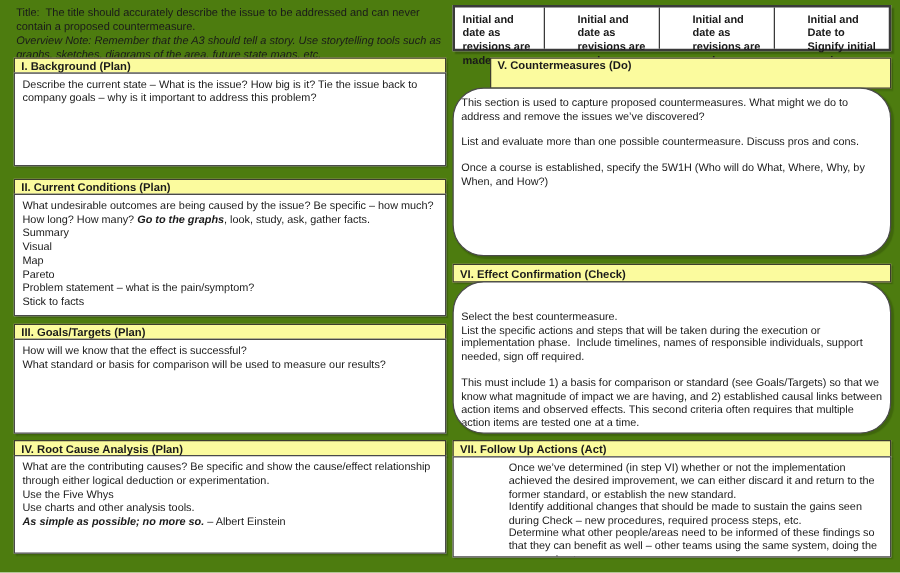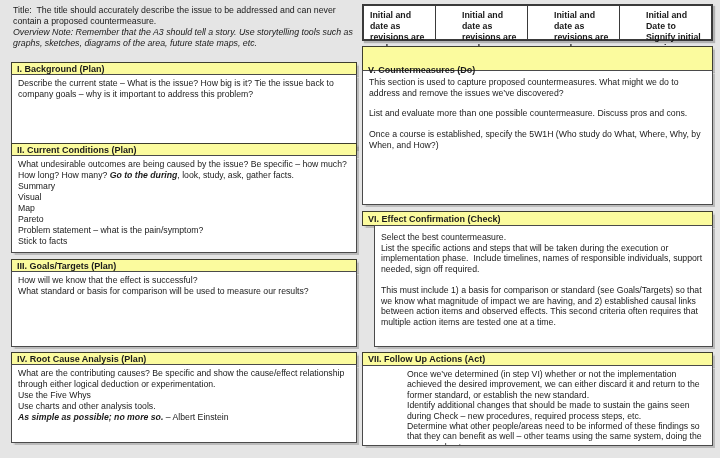--- a/index.html
+++ b/index.html
@@ -1,20 +1,20 @@
 <!DOCTYPE html>
 <html><head>
 <meta charset="utf-8">
 <style>
   html, body { margin: 0; padding: 0; background: #ffffff; }
   .canvas {
     position: relative;
     width: 720px;
     height: 458px;
-    background: #e5e5e5;
+    background: #4d7c0f;
     font-family: "Liberation Sans", sans-serif;
     color: #1a1a1a;
     overflow: hidden;
   }
   .abs { position: absolute; box-sizing: border-box; }
 
   
   .title-block { font-size: 8.8px; line-height: 11px; }
   .title-block p { margin: 0; white-space: pre-wrap; }
   .title-block .overview { font-style: italic; }
@@ -36,21 +36,21 @@
     box-sizing: border-box;
     margin-top: -1px;
     padding: 3px 6px 2px 6px;
     font-size: 8.7px;
     line-height: 11px;
     box-shadow: 1.5px 1.5px 1px rgba(0,0,0,0.18);
     overflow: hidden;
   }
   .sec-body p { margin: 0; white-space: pre-wrap; }
   .spaced p + p { margin-top: 10px; }
-  .mid { line-height: 10.7px; }
+  .mid { line-height: 10.7px; border-radius: 25px; }
   .tight { line-height: 10.4px; }
   .bolditalic { font-weight: bold; font-style: italic; }
   .quote { font-weight: bold; font-style: italic; margin-top: 24px; }
 
   
   .rev-table {
     display: flex;
     border: 2px solid #3a3a3a;
     background: #ffffff;
     box-shadow: 2px 2px 1px rgba(0,0,0,0.22);
@@ -77,31 +77,31 @@
     <p class="overview">Overview Note: Remember that the A3 should tell a story. Use storytelling tools such as graphs, sketches, diagrams of the area, future state maps, etc.</p>
   </div>
 
   <div class="abs rev-table" style="left:362px; top:4px; width:351px; height:37px;">
     <div class="rev-cell">Initial and date as revisions are made</div>
     <div class="rev-cell">Initial and date as revisions are made</div>
     <div class="rev-cell">Initial and date as revisions are made</div>
     <div class="rev-cell">Initial and Date to Signify initial version</div>
   </div>
 
-  <div class="abs" style="left:11px; top:62px; width:346px;">
+  <div class="abs" style="left:11px; top:46px; width:346px;">
     <div class="sec-header" style="height:13px;">I. Background (Plan)</div>
     <div class="sec-body" style="height:75px;">
       <p>Describe the current state – What is the issue? How big is it? Tie the issue back to company goals – why is it important to address this problem?</p>
     </div>
   </div>
 
   <div class="abs" style="left:11px; top:143px; width:346px;border-radius:17px;">
     <div class="sec-header" style="height:13px;">II. Current Conditions (Plan)</div>
     <div class="sec-body" style="height:98px;">
-      <p><span>What undesirable outcomes are being caused by the issue? Be specific – how much? How long? How many? </span><span class="bolditalic">Go to the during</span><span>, look, study, ask, gather facts.</span></p>
+      <p><span>What undesirable outcomes are being caused by the issue? Be specific – how much? How long? How many? </span><span class="bolditalic">Go to the graphs</span><span>, look, study, ask, gather facts.</span></p>
       <p>Summary</p>
       <p>Visual</p>
       <p>Map</p>
       <p>Pareto</p>
       <p>Problem statement – what is the pain/symptom?</p>
       <p>Stick to facts</p>
     </div>
   </div>
 
   <div class="abs" style="left:11px; top:259px; width:346px;">
@@ -116,31 +116,31 @@
     <div class="sec-header" style="height:13px;">IV. Root Cause Analysis (Plan)</div>
     <div class="sec-body" style="height:79px;">
       <p>What are the contributing causes? Be specific and show the cause/effect relationship through either logical deduction or experimentation.</p>
       <p>Use the Five Whys</p>
       <p>Use charts and other analysis tools.</p>
       <p><span class="quote">As simple as possible; no more so.</span><span> – Albert Einstein</span></p>
     </div>
   </div>
 
   <div class="abs" style="left:362px; top:46px; width:351px;">
-    <div class="sec-header" style="height:25px; padding-top:18px;">V. Countermeasures (Do)</div>
+    <div class="sec-header" style="height:25px; padding-top:0;margin-left:30px;">V. Countermeasures (Do)</div>
     <div class="sec-body spaced mid" style="height:135px; padding-top:6px;">
       <p>This section is used to capture proposed countermeasures. What might we do to address and remove the issues we’ve discovered?</p>
       <p>List and evaluate more than one possible countermeasure. Discuss pros and cons.</p>
-      <p>Once a course is established, specify the 5W1H (Who study do What, Where, Why, by When, and How?)</p>
+      <p>Once a course is established, specify the 5W1H (Who will do What, Where, Why, by When, and How?)</p>
     </div>
   </div>
 
   <div class="abs" style="left:362px; top:211px; width:351px;">
     <div class="sec-header" style="height:15px; padding-top:2px;">VI. Effect Confirmation (Check)</div>
-    <div class="sec-body spaced mid" style="height:122px; padding-top:6px;margin-left:12px;">
+    <div class="sec-body spaced mid" style="height:122px; padding-top:22px;">
       <p>Select the best countermeasure.
 List the specific actions and steps that will be taken during the execution or implementation phase.  Include timelines, names of responsible individuals, support needed, sign off required.</p>
       <p>This must include 1) a basis for comparison or standard (see Goals/Targets) so that we know what magnitude of impact we are having, and 2) established causal links between action items and observed effects. This second criteria often requires that multiple action items are tested one at a time.</p>
     </div>
   </div>
 
   <div class="abs" style="left:362px; top:352px; width:351px;">
     <div class="sec-header" style="height:14px;">VII. Follow Up Actions (Act)</div>
     <div class="sec-body tight" style="height:81px;padding-left:44px;">
       <p>Once we’ve determined (in step VI) whether or not the implementation achieved the desired improvement, we can either discard it and return to the former standard, or establish the new standard.</p>

